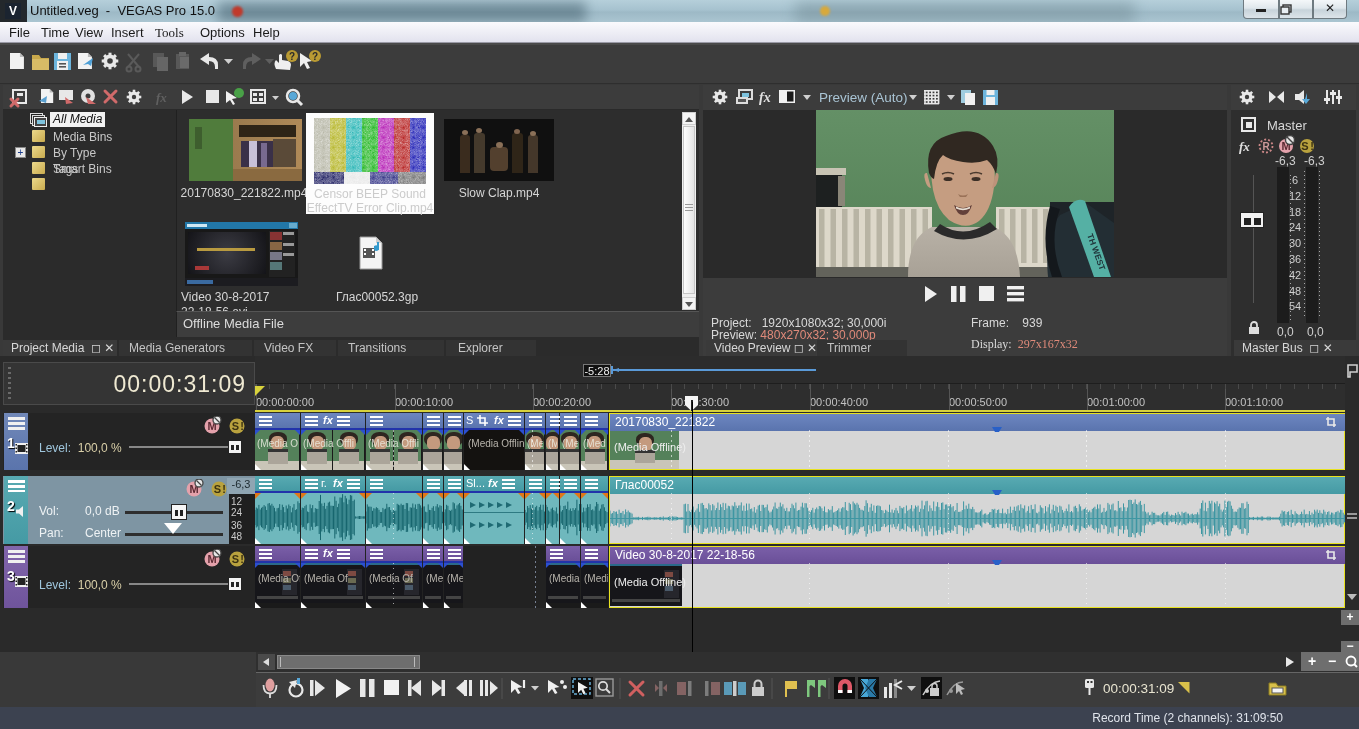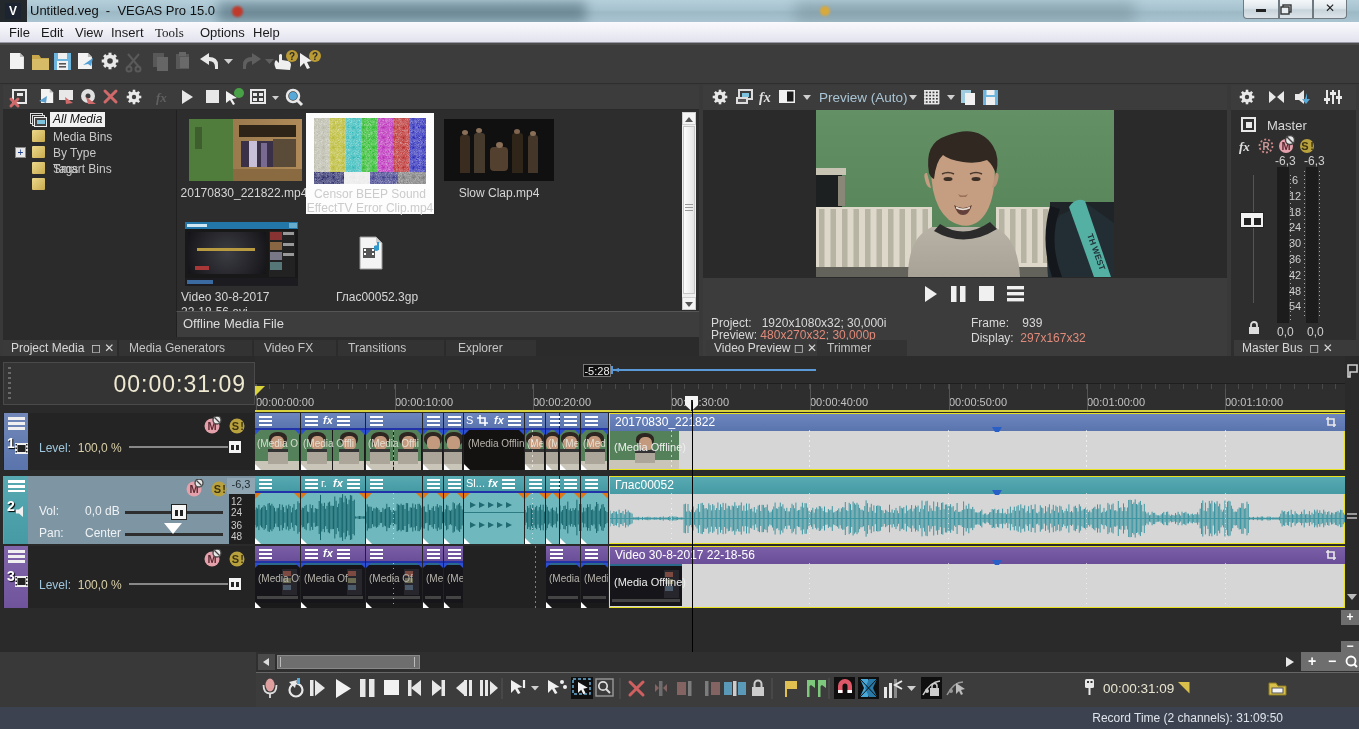--- a/index.html
+++ b/index.html
@@ -74,21 +74,21 @@
         <svg width="12" height="11" style="margin-top:4px;">
           <rect x="3" y="1" width="8" height="7" fill="none" stroke="#333" stroke-width="1.4"></rect>
           <rect x="1" y="3" width="8" height="7" fill="#e8eef2" stroke="#333" stroke-width="1.4"></rect>
         </svg>
       </div>
   <div class="wbtn" style="left:70px;width:34px;border-radius:0 0 4px 0;font-size:12px;">✕</div>
 </div>
 
 <div id="menubar" class="abs">
   <span style="left:9px;">File</span>
-      <span style="left:41px;">Edit</span>
+      <span style="left:41px;">Time</span>
   <span style="left:75px;">View</span>
       <span style="left:111px;">Insert</span>
   <span style="left:155px;font-family:Liberation Serif, serif;">Tools</span>
       <span style="left:200px;">Options</span>
   <span style="left:253px;">Help</span>
 </div>
 
 <div id="maintb" class="abs">
       <svg width="640" height="38" style="position:absolute;left:0;top:0;">
         <path d="M10 8 h9.92 l4.0 4.0 V24 H10 Z" fill="#f2f2f2"></path>
@@ -440,21 +440,21 @@
           <rect x="56" y="2" width="15" height="15" fill="#f0f0f0"></rect>
           <g fill="#f0f0f0">
             <rect x="84" y="2" width="17" height="3.4"></rect>
             <rect x="84" y="8" width="17" height="3.4"></rect>
             <rect x="84" y="14" width="17" height="3.4"></rect>
           </g>
         </svg>
     <span class="pinfo" style="left:8px;top:38px;color:#d9d9d9;">Project:&nbsp;&nbsp; 1920x1080x32; 30,000i</span>
     <span class="pinfo" style="left:8px;top:50px;color:#d9d9d9;">Preview:&nbsp;<span style="color:#e08a7a;">480x270x32; 30,000p</span></span>
     <span class="pinfo" style="left:268px;top:38px;color:#d9d9d9;">Frame:&nbsp;&nbsp;&nbsp; 939</span>
-    <span class="pinfo" style="left:268px;top:53px;color:#d9d9d9;">Display:&nbsp;&nbsp;<span style="color:#e08a7a;">297x167x32</span></span>
+    <span class="pinfo" style="left:268px;top:59px;color:#d9d9d9;font-family:Liberation Serif, serif;">Display:&nbsp;&nbsp;<span style="color:#e08a7a;">297x167x32</span></span>
   </div>
 </div>
 <div class="tab abs" style="left:706px;top:340px;width:110px;background:#3a3a3a;color:#d8d8d8;padding-left:8px;">Video Preview&nbsp;◻ ✕</div>
 <div class="tab abs" style="left:817px;top:340px;width:90px;padding-left:10px;">Trimmer</div>
 
 <div id="masterpanel" class="abs">
   <div id="mastertb" class="abs">
         <svg width="125" height="25">
           <g fill="#e8e8e8">
             <circle cx="16" cy="12" r="5.5"></circle>

